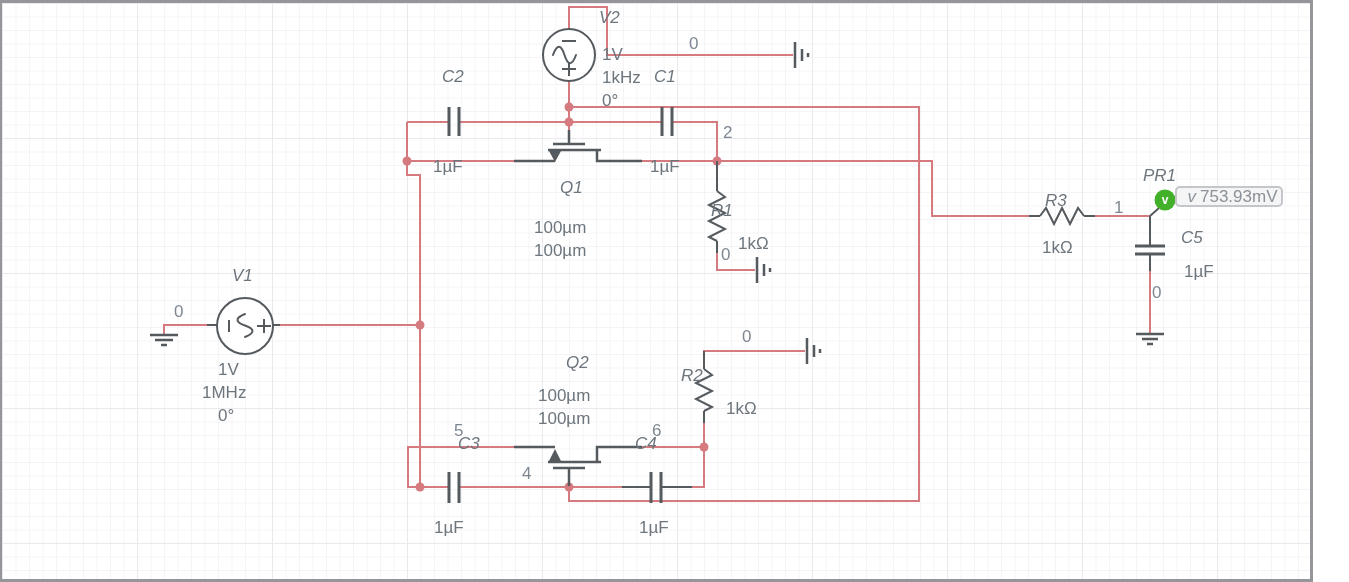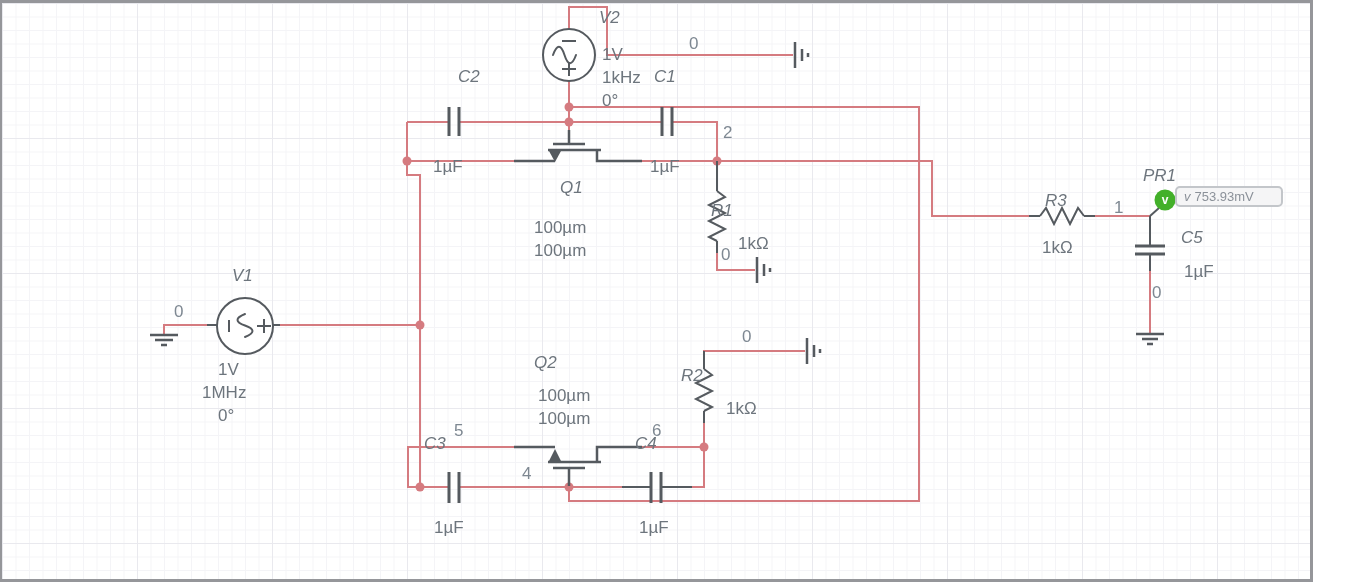--- a/index.html
+++ b/index.html
@@ -30,25 +30,26 @@
   }
   .it{font-style:italic;}
   .node{color:#7e8892;}
   .probe-box{
     position:absolute;
     left:1173px;top:183px;
     width:97px;height:17px;
     background:#f5f5f6;
     border:2px solid #c3c6ca;
     border-radius:5px;
-    font-size:13px;
+    font-size:17px;
     line-height:17px;
     color:#8b9199;
     padding-left:7px;
     white-space:nowrap;
+    text-align:center;
   }
   .probe-box .pfx{font-style:italic;margin-right:4px;}
   .probe-letter{
     position:absolute;
     left:1156px;top:190px;
     width:14px;height:14px;
     color:#ffffff;
     font-size:12px;
     font-weight:bold;
     text-align:center;
@@ -183,50 +184,50 @@
       <circle cx="1163" cy="197" r="10.5" fill="#43b02a"></circle>
     </g>
   </svg>
 
   <div class="lbl it" style="left:597px;top:6px">V2</div>
   <div class="lbl" style="left:600px;top:43px">1V</div>
   <div class="lbl" style="left:600px;top:66px">1kHz</div>
   <div class="lbl" style="left:600px;top:89px">0°</div>
   <div class="lbl node" style="left:687px;top:32px">0</div>
 
-  <div class="lbl it" style="left:456px;top:65px">C2</div>
+  <div class="lbl it" style="left:440px;top:65px">C2</div>
   <div class="lbl" style="left:431px;top:155px">1µF</div>
   <div class="lbl it" style="left:652px;top:65px">C1</div>
   <div class="lbl" style="left:648px;top:155px">1µF</div>
   <div class="lbl node" style="left:721px;top:121px">2</div>
 
   <div class="lbl it" style="left:558px;top:176px">Q1</div>
   <div class="lbl" style="left:532px;top:216px">100µm</div>
   <div class="lbl" style="left:532px;top:239px">100µm</div>
 
   <div class="lbl it" style="left:709px;top:199px">R1</div>
   <div class="lbl" style="left:736px;top:232px">1kΩ</div>
   <div class="lbl node" style="left:719px;top:243px">0</div>
 
   <div class="lbl it" style="left:230px;top:264px">V1</div>
   <div class="lbl" style="left:216px;top:358px">1V</div>
   <div class="lbl" style="left:200px;top:381px">1MHz</div>
   <div class="lbl" style="left:216px;top:404px">0°</div>
   <div class="lbl node" style="left:172px;top:300px">0</div>
 
-  <div class="lbl it" style="left:532px;top:351px">Q2</div>
+  <div class="lbl it" style="left:564px;top:351px">Q2</div>
   <div class="lbl" style="left:536px;top:384px">100µm</div>
   <div class="lbl" style="left:536px;top:407px">100µm</div>
 
   <div class="lbl it" style="left:679px;top:364px">R2</div>
   <div class="lbl" style="left:724px;top:397px">1kΩ</div>
   <div class="lbl node" style="left:740px;top:325px">0</div>
 
   <div class="lbl node" style="left:452px;top:419px">5</div>
-  <div class="lbl it" style="left:422px;top:432px">C3</div>
+  <div class="lbl it" style="left:456px;top:432px">C3</div>
   <div class="lbl" style="left:432px;top:516px">1µF</div>
   <div class="lbl node" style="left:650px;top:419px">6</div>
   <div class="lbl it" style="left:633px;top:432px">C4</div>
   <div class="lbl" style="left:637px;top:516px">1µF</div>
   <div class="lbl node" style="left:520px;top:462px">4</div>
 
   <div class="lbl it" style="left:1043px;top:189px">R3</div>
   <div class="lbl" style="left:1040px;top:236px">1kΩ</div>
   <div class="lbl node" style="left:1112px;top:196px">1</div>
 

